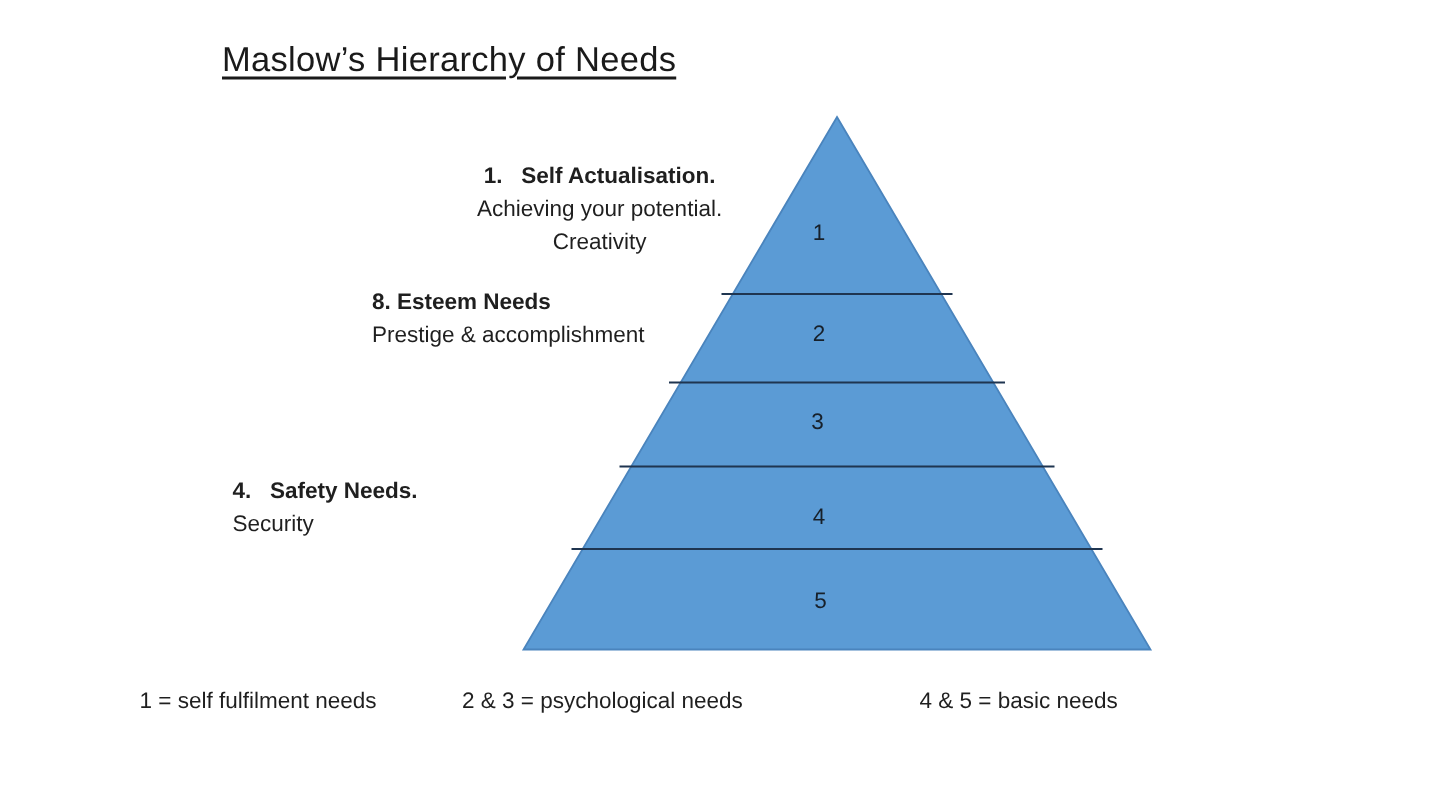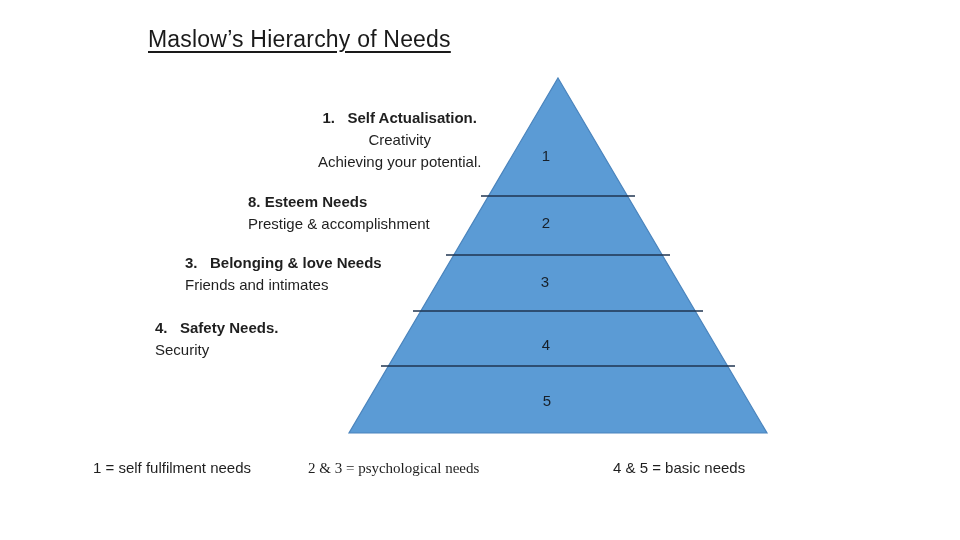--- a/index.html
+++ b/index.html
@@ -88,39 +88,35 @@
   </svg>
 
   <div class="level-num" style="left:534px; top:147px;">1</div>
   <div class="level-num" style="left:534px; top:214px;">2</div>
   <div class="level-num" style="left:533px; top:273px;">3</div>
   <div class="level-num" style="left:534px; top:336px;">4</div>
   <div class="level-num" style="left:535px; top:392px;">5</div>
 
   <div class="label" style="left:318px; top:107px;text-align:center;">
     <div class="label-heading">1.   Self Actualisation.</div>
+    <div class="label-sub">Achieving your potential.</div>
     <div class="label-sub">Creativity</div>
-    <div class="label-sub">Achieving your potential.</div>
   </div>
 
   <div class="label" style="left:248px; top:191px;">
     <div class="label-heading">8. Esteem Needs</div>
     <div class="label-sub">Prestige &amp; accomplishment</div>
   </div>
 
-  <div class="label" style="left:185px; top:252px;">
-    <div class="label-heading">3.   Belonging &amp; love Needs</div>
-    <div class="label-sub">Friends and intimates</div>
-  </div>
 
   <div class="label" style="left:155px; top:317px;">
     <div class="label-heading">4.   Safety Needs.</div>
     <div class="label-sub">Security</div>
   </div>
 
   <div class="label" style="left:117px; top:369px;">
   </div>
 
   <div class="legend-item" style="left:93px;">1 = self fulfilment needs</div>
-  <div class="legend-item" style="left:308px;font-family:Liberation Serif, serif;">2 &amp; 3 = psychological needs</div>
+  <div class="legend-item" style="left:308px;">2 &amp; 3 = psychological needs</div>
   <div class="legend-item" style="left:597px;margin-left:16px;">4 &amp; 5 = basic needs</div>
 
 </div>
 
 </body></html>

